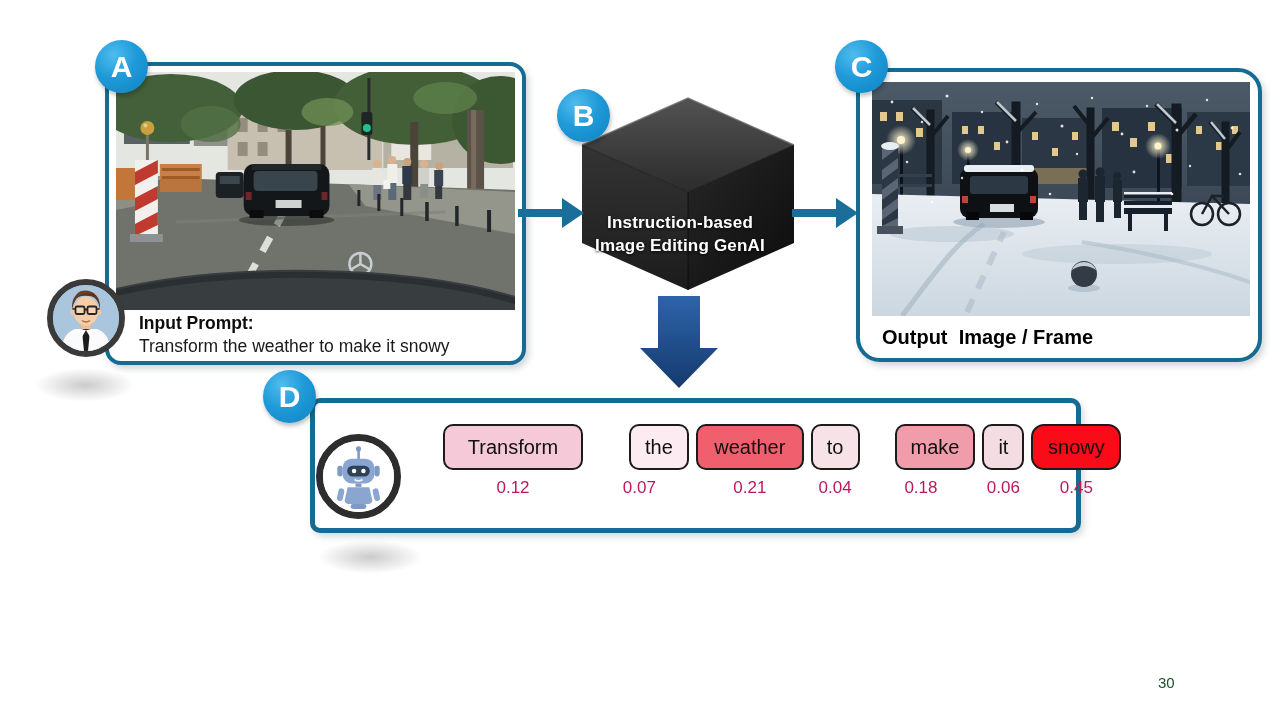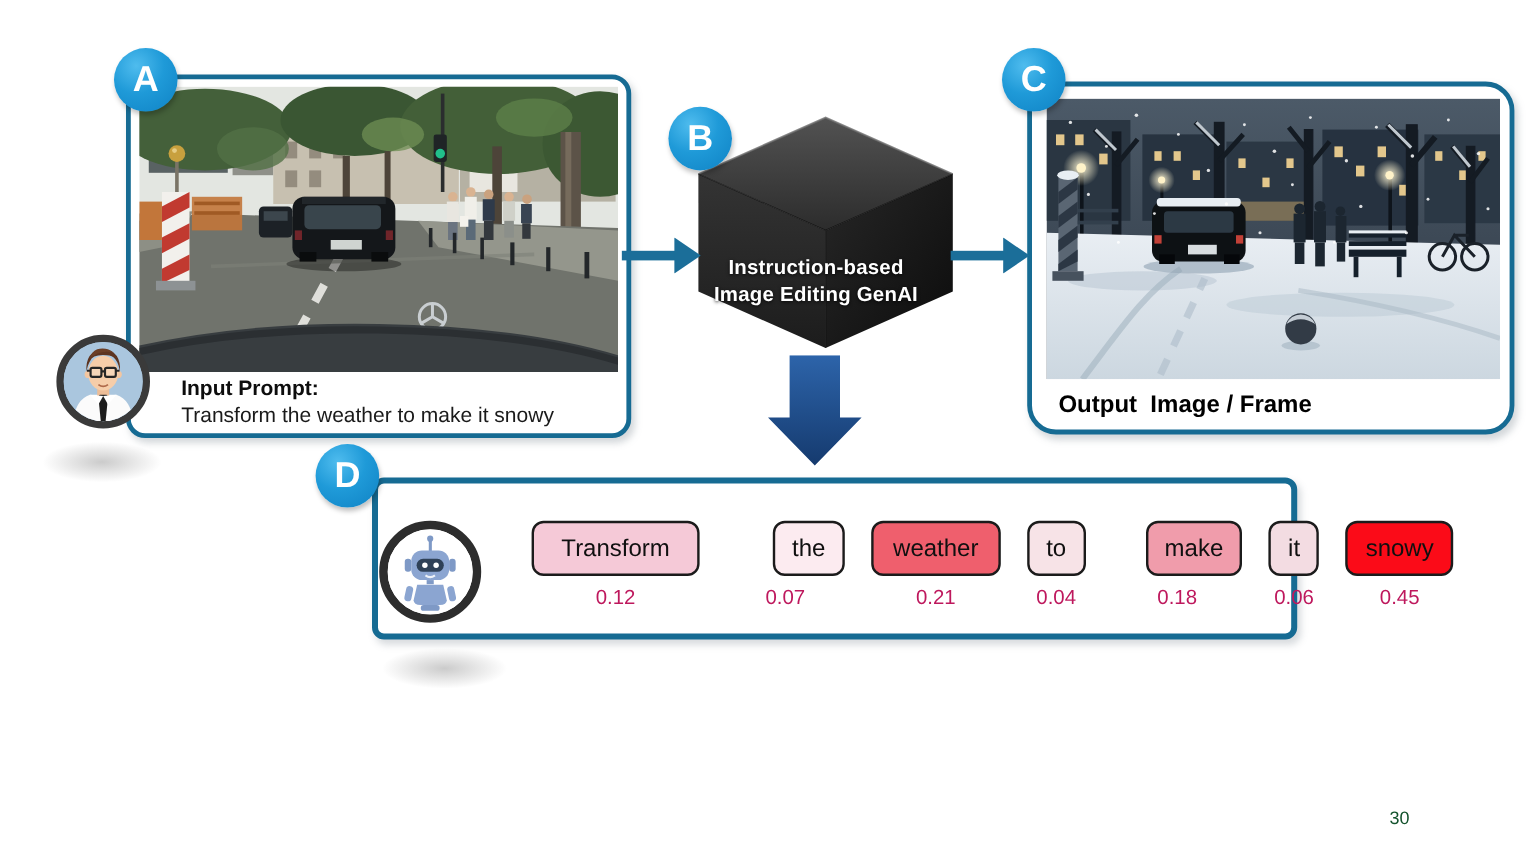--- a/index.html
+++ b/index.html
@@ -13,21 +13,21 @@
   #panel-c{left:856px;top:68px;width:406px;height:294px;border-radius:24px;
            box-shadow:3px 4px 6px rgba(130,140,150,.35);}
   #panel-d{left:310px;top:398px;width:771px;height:135px;border-radius:10px;border-width:5px;
            box-shadow:3px 4px 6px rgba(130,140,150,.30);}
 
   .photo{position:absolute;overflow:hidden;}
   #photo-a{left:7px;top:6px;width:399px;height:238px;}
   #photo-c{left:12px;top:10px;width:378px;height:234px;}
   .photo svg{display:block;width:100%;height:100%;}
 
-  #cap-a{position:absolute;left:42px;top:246px;}
+  #cap-a{position:absolute;left:30px;top:246px;}
   .cap-title{font-weight:bold;font-size:17.5px;line-height:22px;color:#0d0d0d;}
   .cap-text{font-size:17.5px;line-height:24px;color:#1a1a1a;}
   #cap-c{position:absolute;left:22px;top:254px;font-weight:bold;font-size:20px;color:#000;white-space:pre;}
 
   
   .badge{position:absolute;width:53px;height:53px;border-radius:50%;z-index:7;
          background:radial-gradient(circle at 35% 28%,#4fbcee 0%,#1f9ad8 45%,#0f82c4 100%);
          color:#fff;font-weight:bold;font-size:30px;display:flex;align-items:center;justify-content:center;
          box-shadow:1px 3px 4px rgba(0,0,0,.25);}
   #badge-a{left:95px;top:40px;}
@@ -47,21 +47,21 @@
   #arrow-bc{left:792px;top:198px;}
   #arrow-down{left:638px;top:296px;}
 
   
   #cube{position:absolute;left:555px;top:90px;width:250px;height:208px;z-index:2;}
   #cube-label{position:absolute;left:555px;top:174px;width:250px;z-index:3;text-align:center;
               color:#fff;font-weight:bold;font-size:17px;line-height:23px;
               text-shadow:0 1px 3px rgba(0,0,0,.85);letter-spacing:.2px;margin-top:37px;}
 
   
-  #tokens{position:absolute;left:128px;top:31px;display:flex;gap:22px;align-items:flex-start;}
+  #tokens{position:absolute;left:128px;top:21px;display:flex;gap:7px;align-items:flex-start;}
   .token{display:flex;flex-direction:column;align-items:center;}
   .chip{height:46px;display:flex;align-items:center;justify-content:center;padding:0 14px;
         border:2px solid #1b1b1b;border-radius:10px;font-size:20px;color:#101010;box-sizing:border-box;}
   .token:nth-child(1) .chip{min-width:140px;}
   .token:nth-child(2) .chip{min-width:46px;}
   .token:nth-child(3) .chip{min-width:108px;}
   .token:nth-child(4) .chip{min-width:40px;}
   .token:nth-child(5) .chip{min-width:74px;}
   .token:nth-child(6) .chip{min-width:40px;}
   .token:nth-child(7) .chip{min-width:90px;}
@@ -422,21 +422,21 @@
       </div>
       <div class="token">
         <div class="chip" style="background: rgb(240, 156, 171); margin-left: 28px;">make</div>
         <div class="weight">0.18</div>
       </div>
       <div class="token">
         <div class="chip" style="background: rgb(243, 220, 226);">it</div>
         <div class="weight">0.06</div>
       </div>
       <div class="token">
-        <div class="chip" style="background: rgb(251, 11, 24);">snowy</div>
+        <div class="chip" style="background: rgb(251, 11, 24); border-radius: 13px;">snowy</div>
         <div class="weight">0.45</div>
       </div>
     </div>
   </div>
 
   <div class="badge" id="badge-a">A</div>
   <div class="badge" id="badge-b">B</div>
   <div class="badge" id="badge-c">C</div>
   <div class="badge" id="badge-d">D</div>
 

